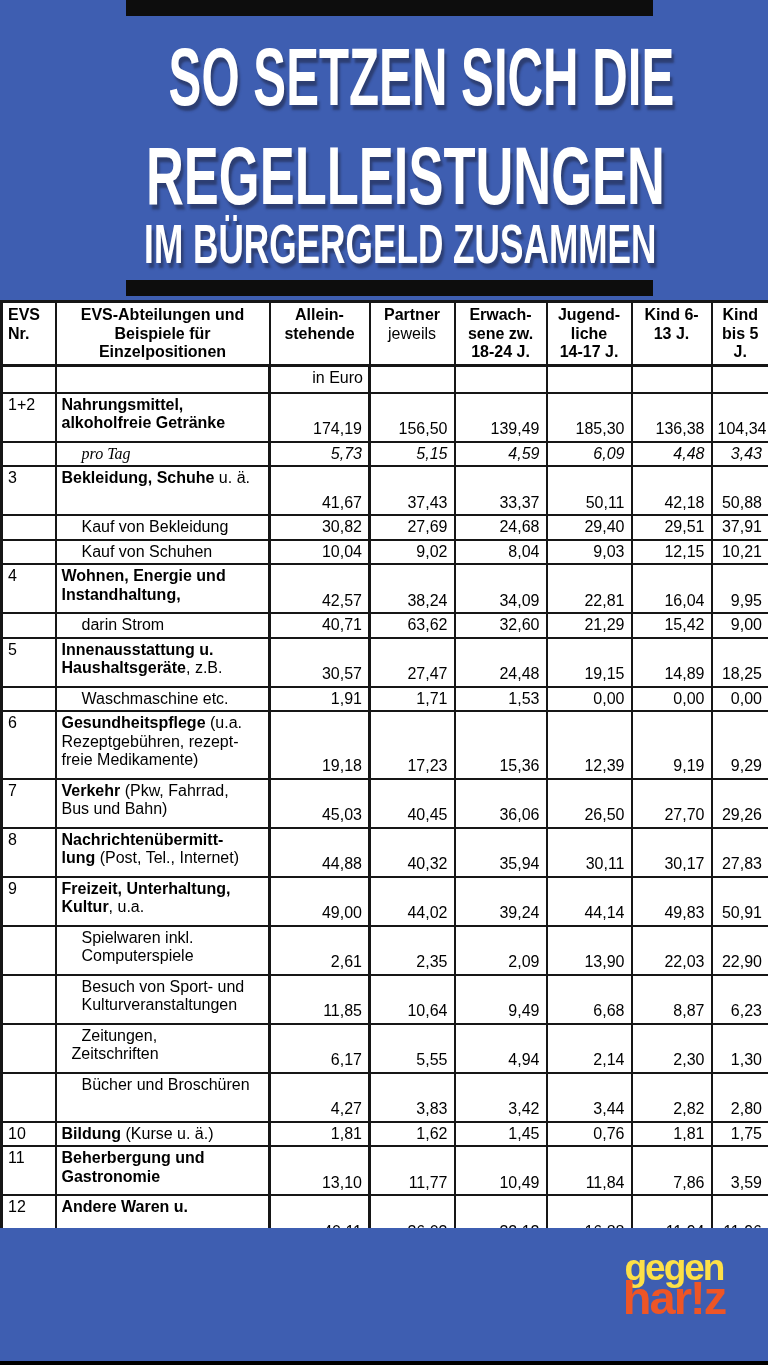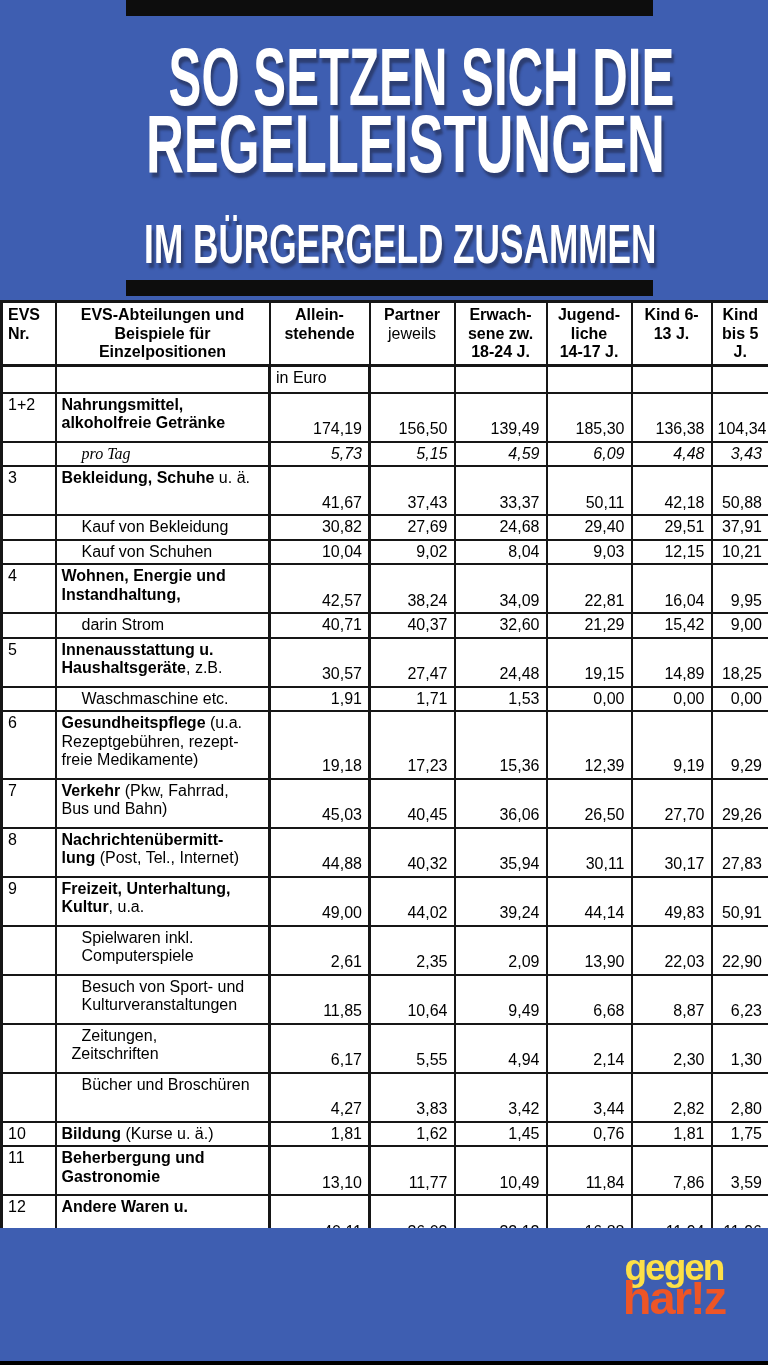--- a/index.html
+++ b/index.html
@@ -9,39 +9,39 @@
   
   .hero{position:relative;height:300px;flex:none;background:var(--blue,#3e5eb1);}
   .bar{position:absolute;left:126px;width:527px;height:16px;background:var(--black,#0d0d0d);}
   .bar.top{top:0;}
   .bar.bottom{bottom:4px;}
   .title-line{position:absolute;left:0;right:0;text-align:center;color:#fff;font-weight:bold;white-space:nowrap;}
   .title-line>span{display:inline-block;transform-origin:50% 50%;
     text-shadow:4px 5px 3px rgba(25,25,40,0.45);}
   .l1{top:30px;font-size:82px;}
   .l1>span{transform:scaleX(0.60);}
-  .l2{top:97px;font-size:82px;}
+  .l2{top:129px;font-size:82px;}
   .l2>span{transform:scaleX(0.64);}
   .l3{top:212px;font-size:55px;}
   .l3>span{transform:scaleX(0.64);}
 
   
   .table-area{flex:1;background:#fff;overflow:hidden;}
   table{width:768px;border-collapse:collapse;table-layout:fixed;background:#fff;color:#000;
         font-size:16px;line-height:18.5px;}
   th,td{border:2px solid #161616;padding:2px 5px;vertical-align:top;}
   table{border:3px solid #161616;}
   thead th{font-weight:bold;text-align:center;border-bottom:3px solid #161616;padding-top:3px;}
   thead th.left{text-align:left;}
   thead th .reg{font-weight:normal;}
   td.nr{text-align:left;}
   td.lbl{text-align:left;}
   td.val{text-align:right;vertical-align:bottom;white-space:nowrap;padding-right:6px;}
   td.val.i{}
-  .unit-row td{text-align:left;height:21px;margin-top:28px;}
+  .unit-row td{text-align:right;height:21px;margin-top:28px;}
   tbody td:nth-child(3),.unit-row td:nth-child(3){border-left-width:3px;border-right-width:3px;}
   .b{font-weight:bold;}
   .i{font-style:italic;}
 
   
   .footer{position:relative;height:137px;flex:none;background:var(--blue,#3e5eb1);}
   .bottom-strip{position:absolute;left:0;right:0;bottom:0;height:4px;background:#000;}
   .logo{position:absolute;top:26px;right:24px;width:140px;text-align:center;
         font-weight:bold;letter-spacing:-2px;line-height:0.74;}
   .logo-top{font-size:37px;color:#fde047;}
@@ -195,21 +195,21 @@
             <td class="val">22,81</td>
             <td class="val">16,04</td>
             <td class="val">9,95</td>
           </tr>
           <tr>
             <td class="nr"></td>
             <td class="lbl">
               <div class="line" style="padding-left: 20px;"><span>darin Strom</span></div>
             </td>
             <td class="val">40,71</td>
-            <td class="val">40,37</td>
+            <td class="val">63,62</td>
             <td class="val">32,60</td>
             <td class="val">21,29</td>
             <td class="val">15,42</td>
             <td class="val">9,00</td>
           </tr>
           <tr>
             <td class="nr">5</td>
             <td class="lbl" style="height: 43px;">
               <div class="line"><span class="b ">Innenausstattung u.</span></div>
               <div class="line"><span class="b ">Haushaltsgeräte</span><span>, z.B.</span></div>

